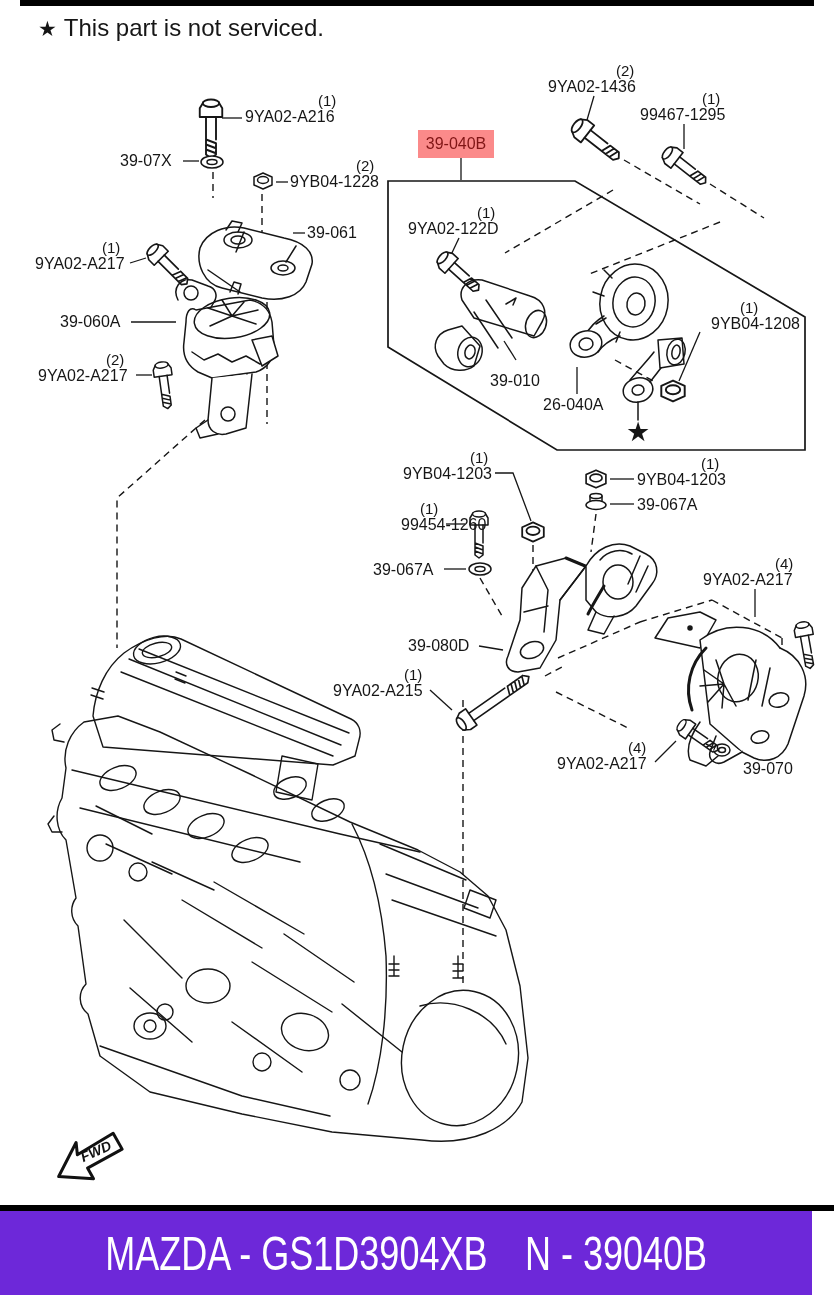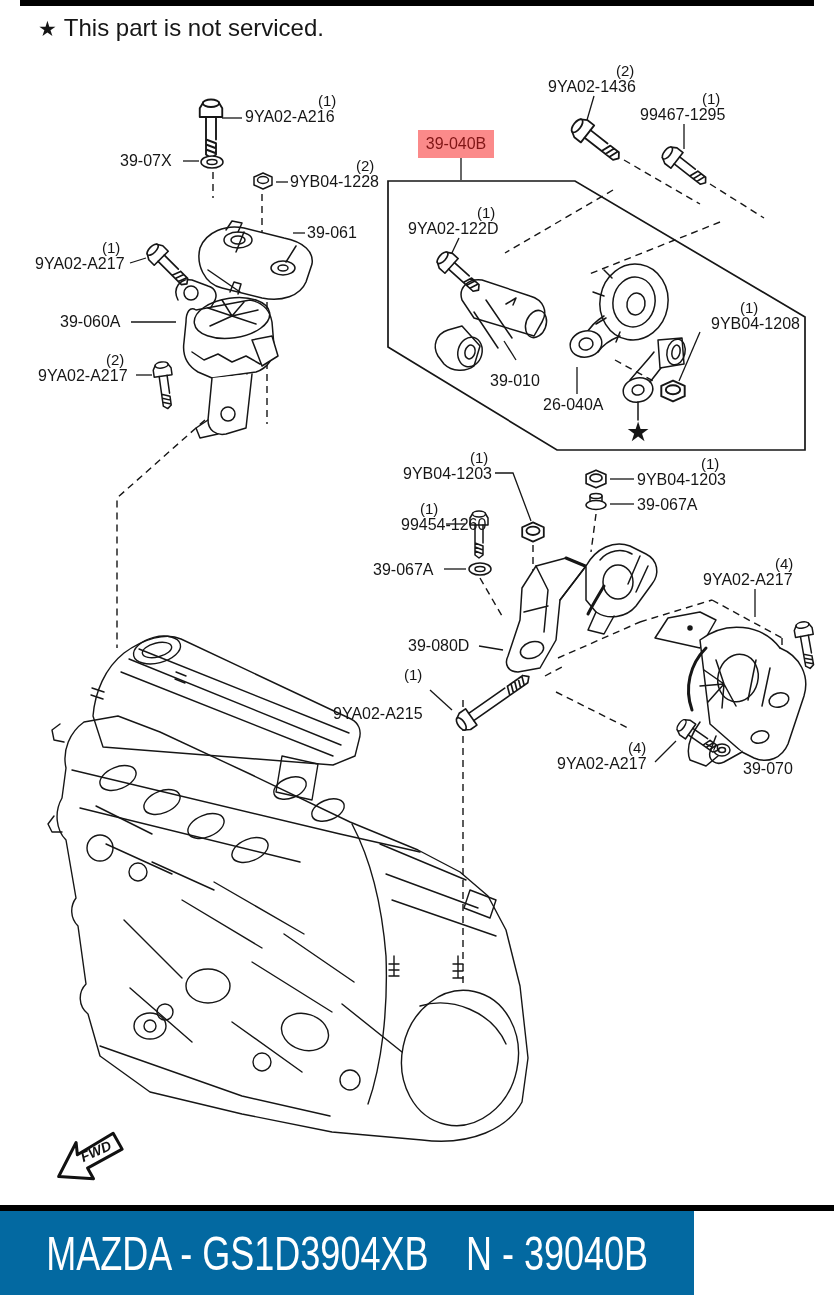--- a/index.html
+++ b/index.html
@@ -8,21 +8,21 @@
   .topbar{position:absolute;left:20px;top:0;width:794px;height:6px;background:#000;}
   .notice{position:absolute;left:38px;top:14px;display:flex;align-items:center;gap:7px;}
   .notice .star{font-size:21px;line-height:1;}
   .notice .txt{font-size:24px;}
   svg.canvas{position:absolute;left:0;top:0;}
   .callout{position:absolute;font-size:16px;white-space:nowrap;letter-spacing:0;text-align:right;}
   .callout.highlight{background:#fb8a8a;color:#801515;display:flex;align-items:center;
         justify-content:center;}
   .qty{position:absolute;font-size:15px;white-space:nowrap;}
   .botline{position:absolute;left:0;top:1205px;width:834px;height:6px;background:#000;}
-  .footer{position:absolute;left:0;top:1211px;width:694px;height:84px;background:#0369a1;
+  .footer{position:absolute;left:0;top:1211px;width:812px;height:84px;background:#6d28d9;
         display:flex;align-items:center;justify-content:center;}
   .footer-inner{display:flex;gap:50px;color:#ffffff;font-size:48px;transform:scaleX(0.75);
         white-space:nowrap;}
 </style>
 </head>
 <body>
 
 <div class="page">
 
   <div class="topbar"></div>
@@ -296,21 +296,21 @@
       <div class="qty" style="left: 740px; top: 299px;">(1)</div>
       <div class="callout" style="left: 403px; top: 465px;">9YB04-1203</div>
       <div class="qty" style="left: 470px; top: 449px;">(1)</div>
       <div class="callout" style="left: 353px; top: 516px; margin-left: 48px;">99454-1260</div>
       <div class="qty" style="left: 420px; top: 500px;">(1)</div>
       <div class="callout" style="left: 373px; top: 561px;">39-067A</div>
       <div class="callout" style="left: 637px; top: 471px;">9YB04-1203</div>
       <div class="qty" style="left: 701px; top: 455px;">(1)</div>
       <div class="callout" style="left: 637px; top: 496px;">39-067A</div>
       <div class="callout" style="left: 408px; top: 637px;">39-080D</div>
-      <div class="callout" style="left: 333px; top: 682px; margin-top: 23px;">9YA02-A215</div>
+      <div class="callout" style="left: 333px; top: 682px;">9YA02-A215</div>
       <div class="qty" style="left: 404px; top: 666px;">(1)</div>
       <div class="callout" style="left: 703px; top: 571px;">9YA02-A217</div>
       <div class="qty" style="left: 775px; top: 555px;">(4)</div>
       <div class="callout" style="left: 743px; top: 760px;">39-070</div>
       <div class="callout" style="left: 557px; top: 755px;">9YA02-A217</div>
       <div class="qty" style="left: 628px; top: 739px;">(4)</div>
     </div>
 
   <div class="botline"></div>
 

